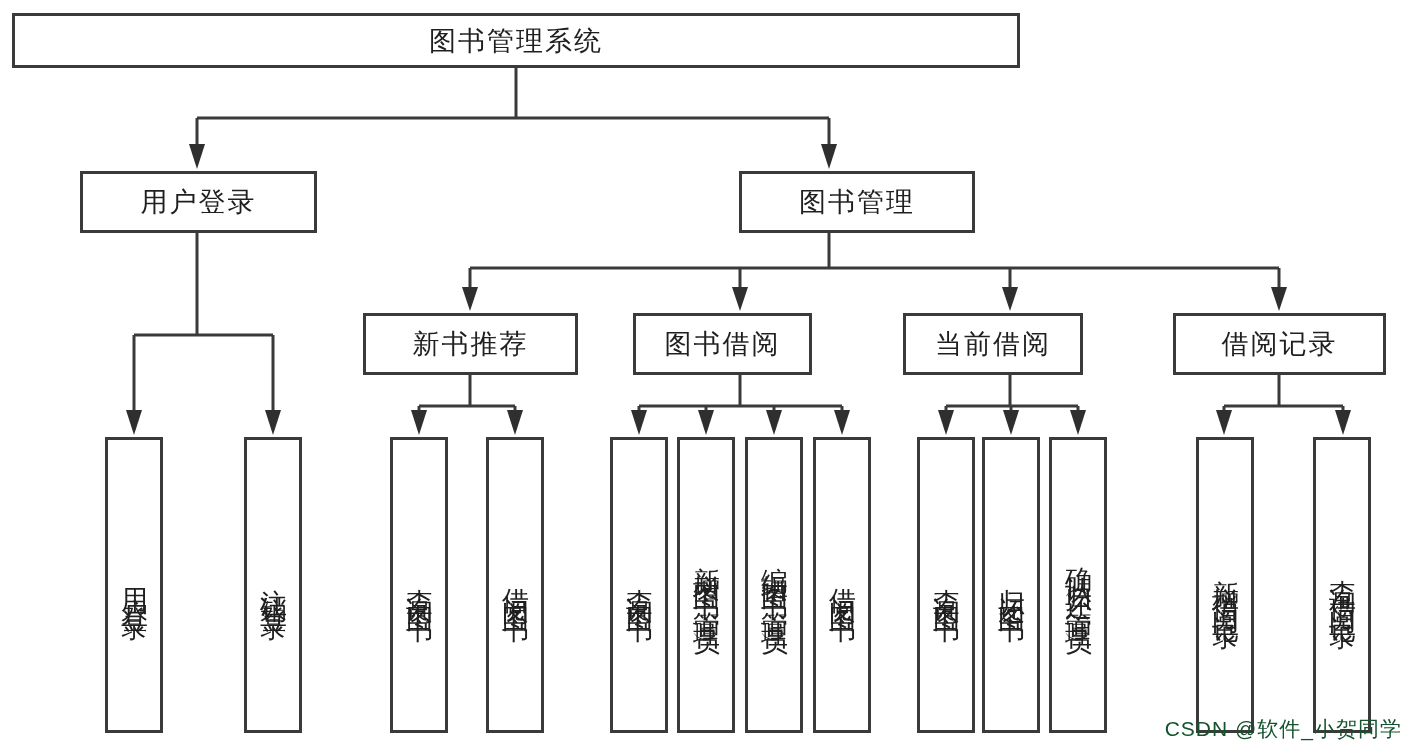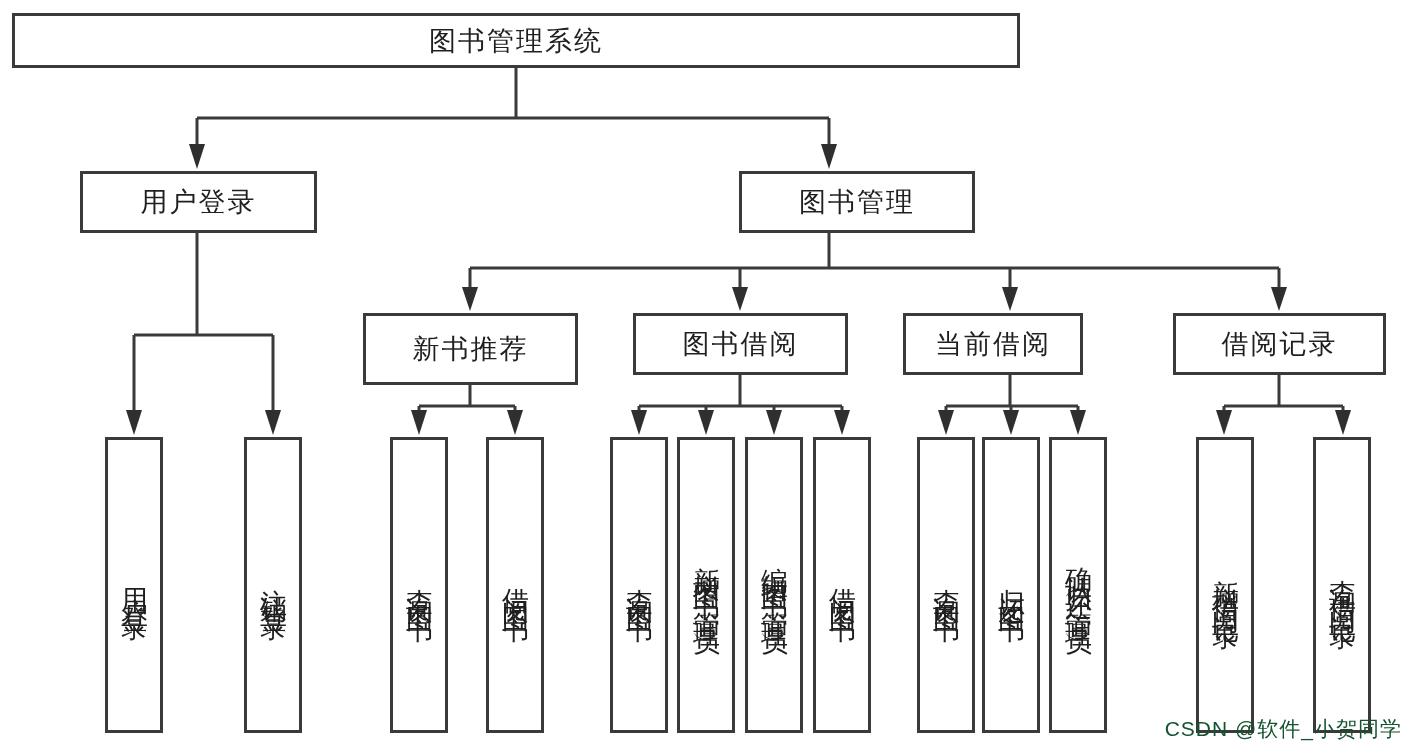--- a/index.html
+++ b/index.html
@@ -33,22 +33,22 @@
     z-index: 2;
   }
   .hnode {
     font-size: 27px;
     letter-spacing: 2px;
     white-space: nowrap;
   }
   .root-box  { left: 12px;   top: 13px;  width: 1008px; height: 55px; }
   .l2-a      { left: 80px;   top: 171px; width: 237px;  height: 62px; }
   .l2-b      { left: 711px;  top: 171px; width: 236px;  height: 62px; margin-left: 28px; }
-  .l3-a      { left: 363px;  top: 313px; width: 215px;  height: 72px; justify-content: center; }
-  .l3-b      { left: 633px;  top: 313px; width: 215px;  height: 62px; }
+  .l3-a      { left: 363px;  top: 313px; width: 215px;  height: 62px; justify-content: center; }
+  .l3-b      { left: 633px;  top: 313px; width: 179px;  height: 62px; }
   .l3-c      { left: 903px;  top: 313px; width: 180px;  height: 62px; }
   .l3-d      { left: 1173px; top: 313px; width: 213px;  height: 62px; }
   .leaf {
     top: 437px;
     width: 58px;
     height: 296px;
   }
   .leaf .vtext {
     writing-mode: vertical-rl;
     text-orientation: mixed;

